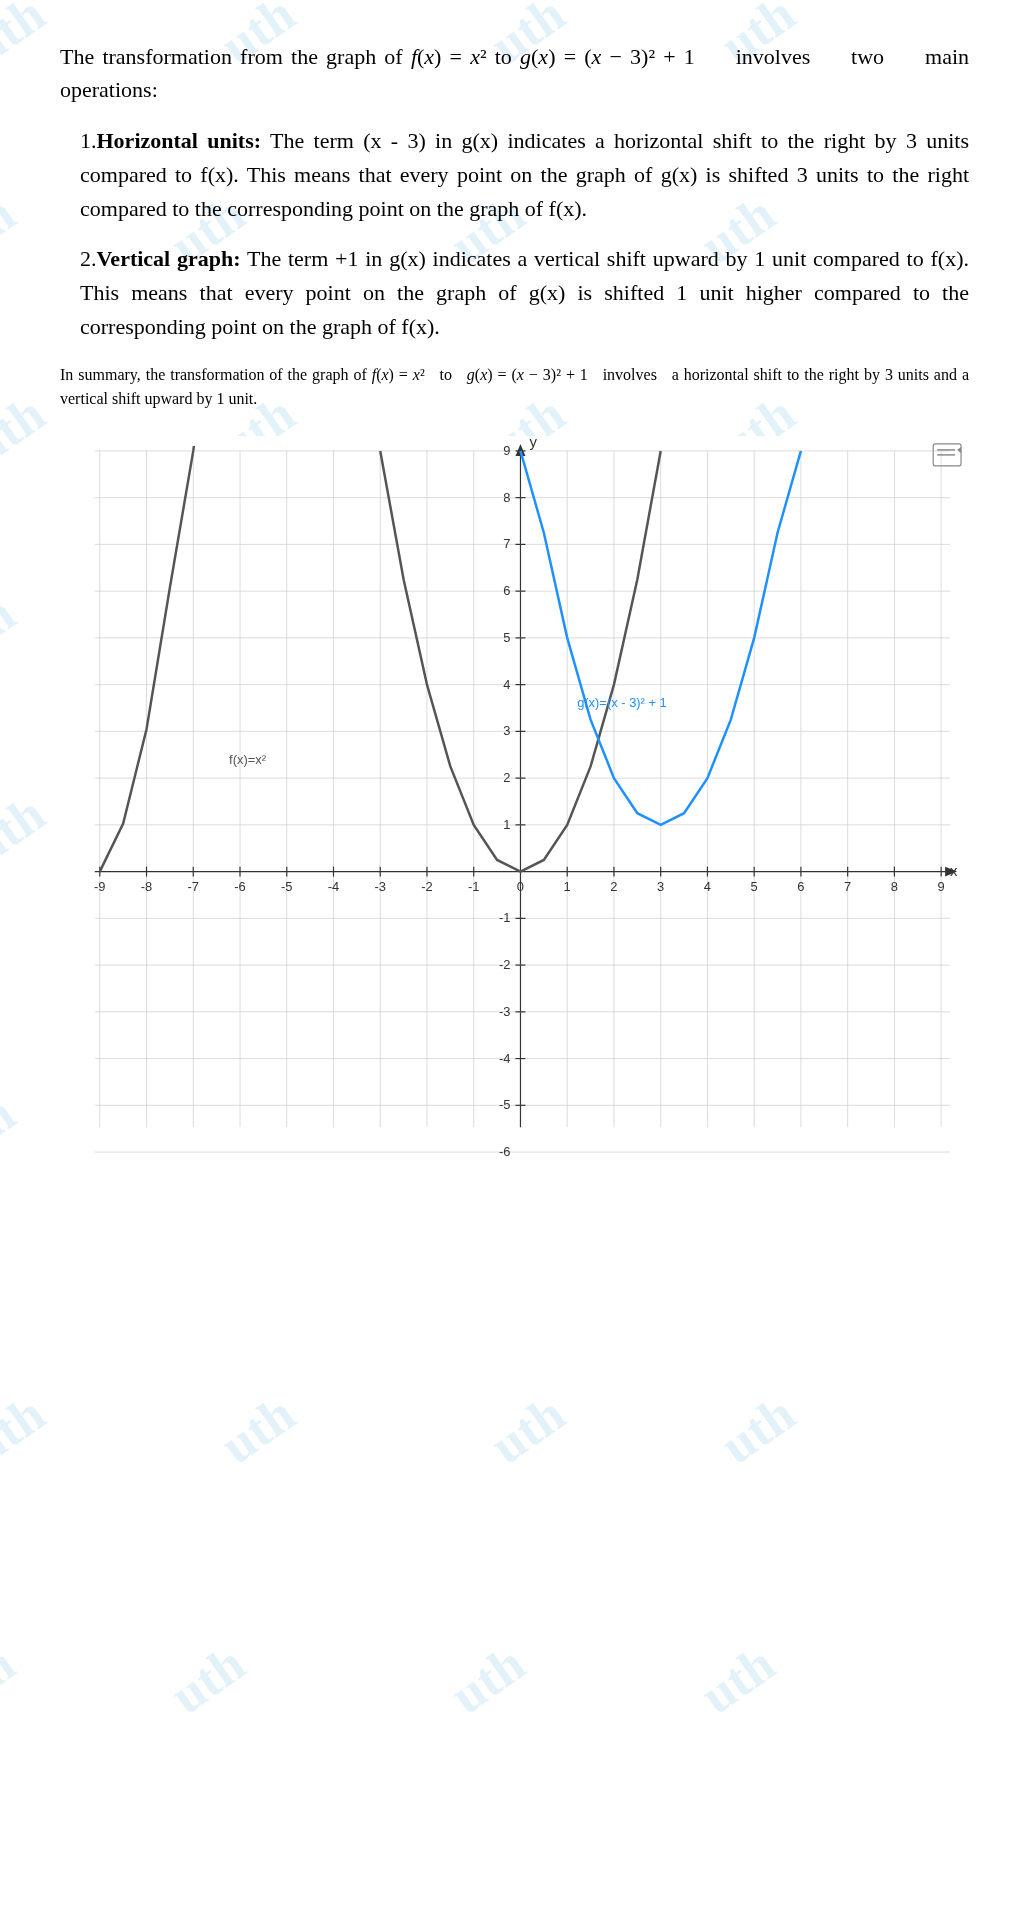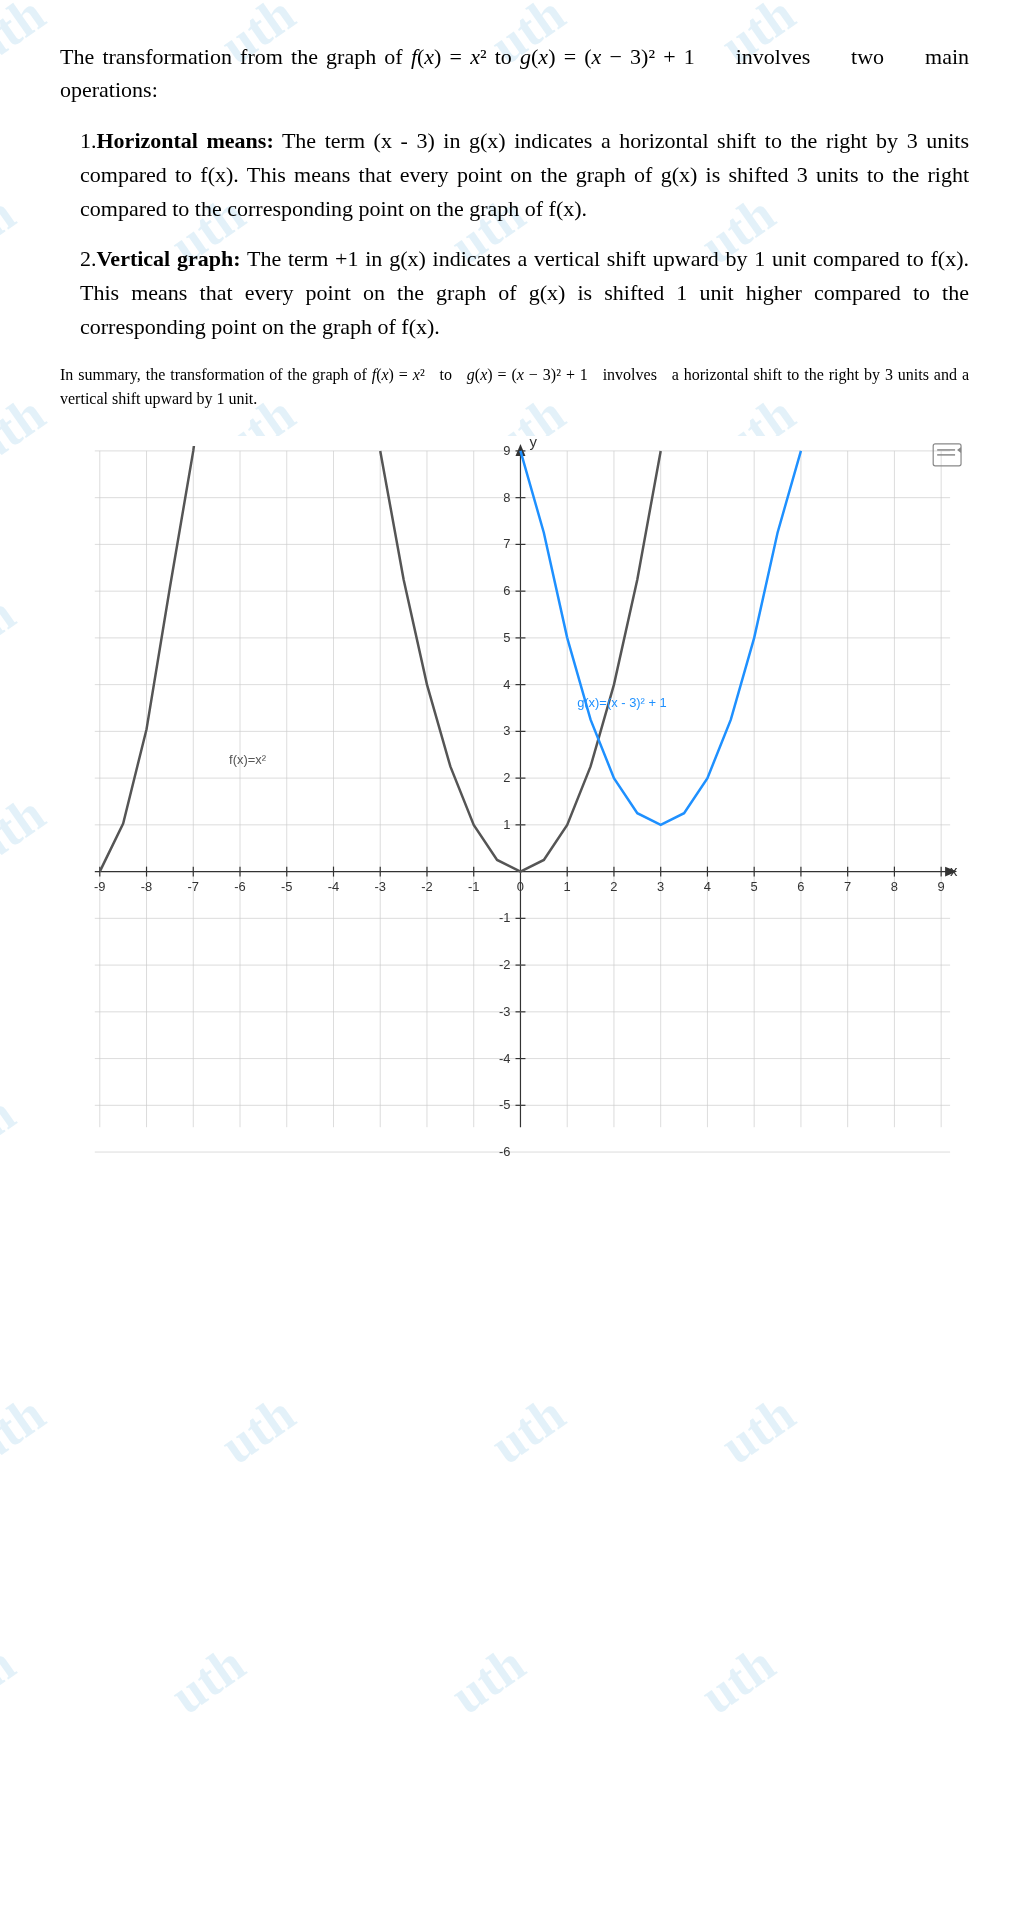--- a/index.html
+++ b/index.html
@@ -140,21 +140,21 @@
 <div class="content">
 
   <p class="intro-text">
     The transformation from the graph of <em>f</em>(<em>x</em>) = <em>x</em>² to
     <em>g</em>(<em>x</em>) = (<em>x</em> − 3)² + 1 &nbsp;&nbsp;&nbsp; involves &nbsp;&nbsp;&nbsp; two &nbsp;&nbsp;&nbsp; main operations:
   </p>
 
   <div class="list-section">
 
     <div class="list-item">
-      <span>1.</span><strong>Horizontal means:</strong><span> The term (x - 3) in g(x) indicates a horizontal shift to the right by 3 units compared to f(x). This means that every point on the graph of g(x) is shifted 3 units to the right compared to the corresponding point on the graph of f(x).</span>
+      <span>1.</span><strong>Horizontal units:</strong><span> The term (x - 3) in g(x) indicates a horizontal shift to the right by 3 units compared to f(x). This means that every point on the graph of g(x) is shifted 3 units to the right compared to the corresponding point on the graph of f(x).</span>
     </div>
 
     <div class="list-item">
       <span>2.</span><strong>Vertical graph:</strong><span> The term +1 in g(x) indicates a vertical shift upward by 1 unit compared to f(x). This means that every point on the graph of g(x) is shifted 1 unit higher compared to the corresponding point on the graph of f(x).</span>
     </div>
 
   </div>
 
   <p class="summary-text">
     In summary, the transformation of the graph of <em>f</em>(<em>x</em>) = <em>x</em>² &nbsp; to &nbsp; <em>g</em>(<em>x</em>) = (<em>x</em> − 3)² + 1 &nbsp; involves &nbsp; a horizontal shift to the right by 3 units and a vertical shift upward by 1 unit.

